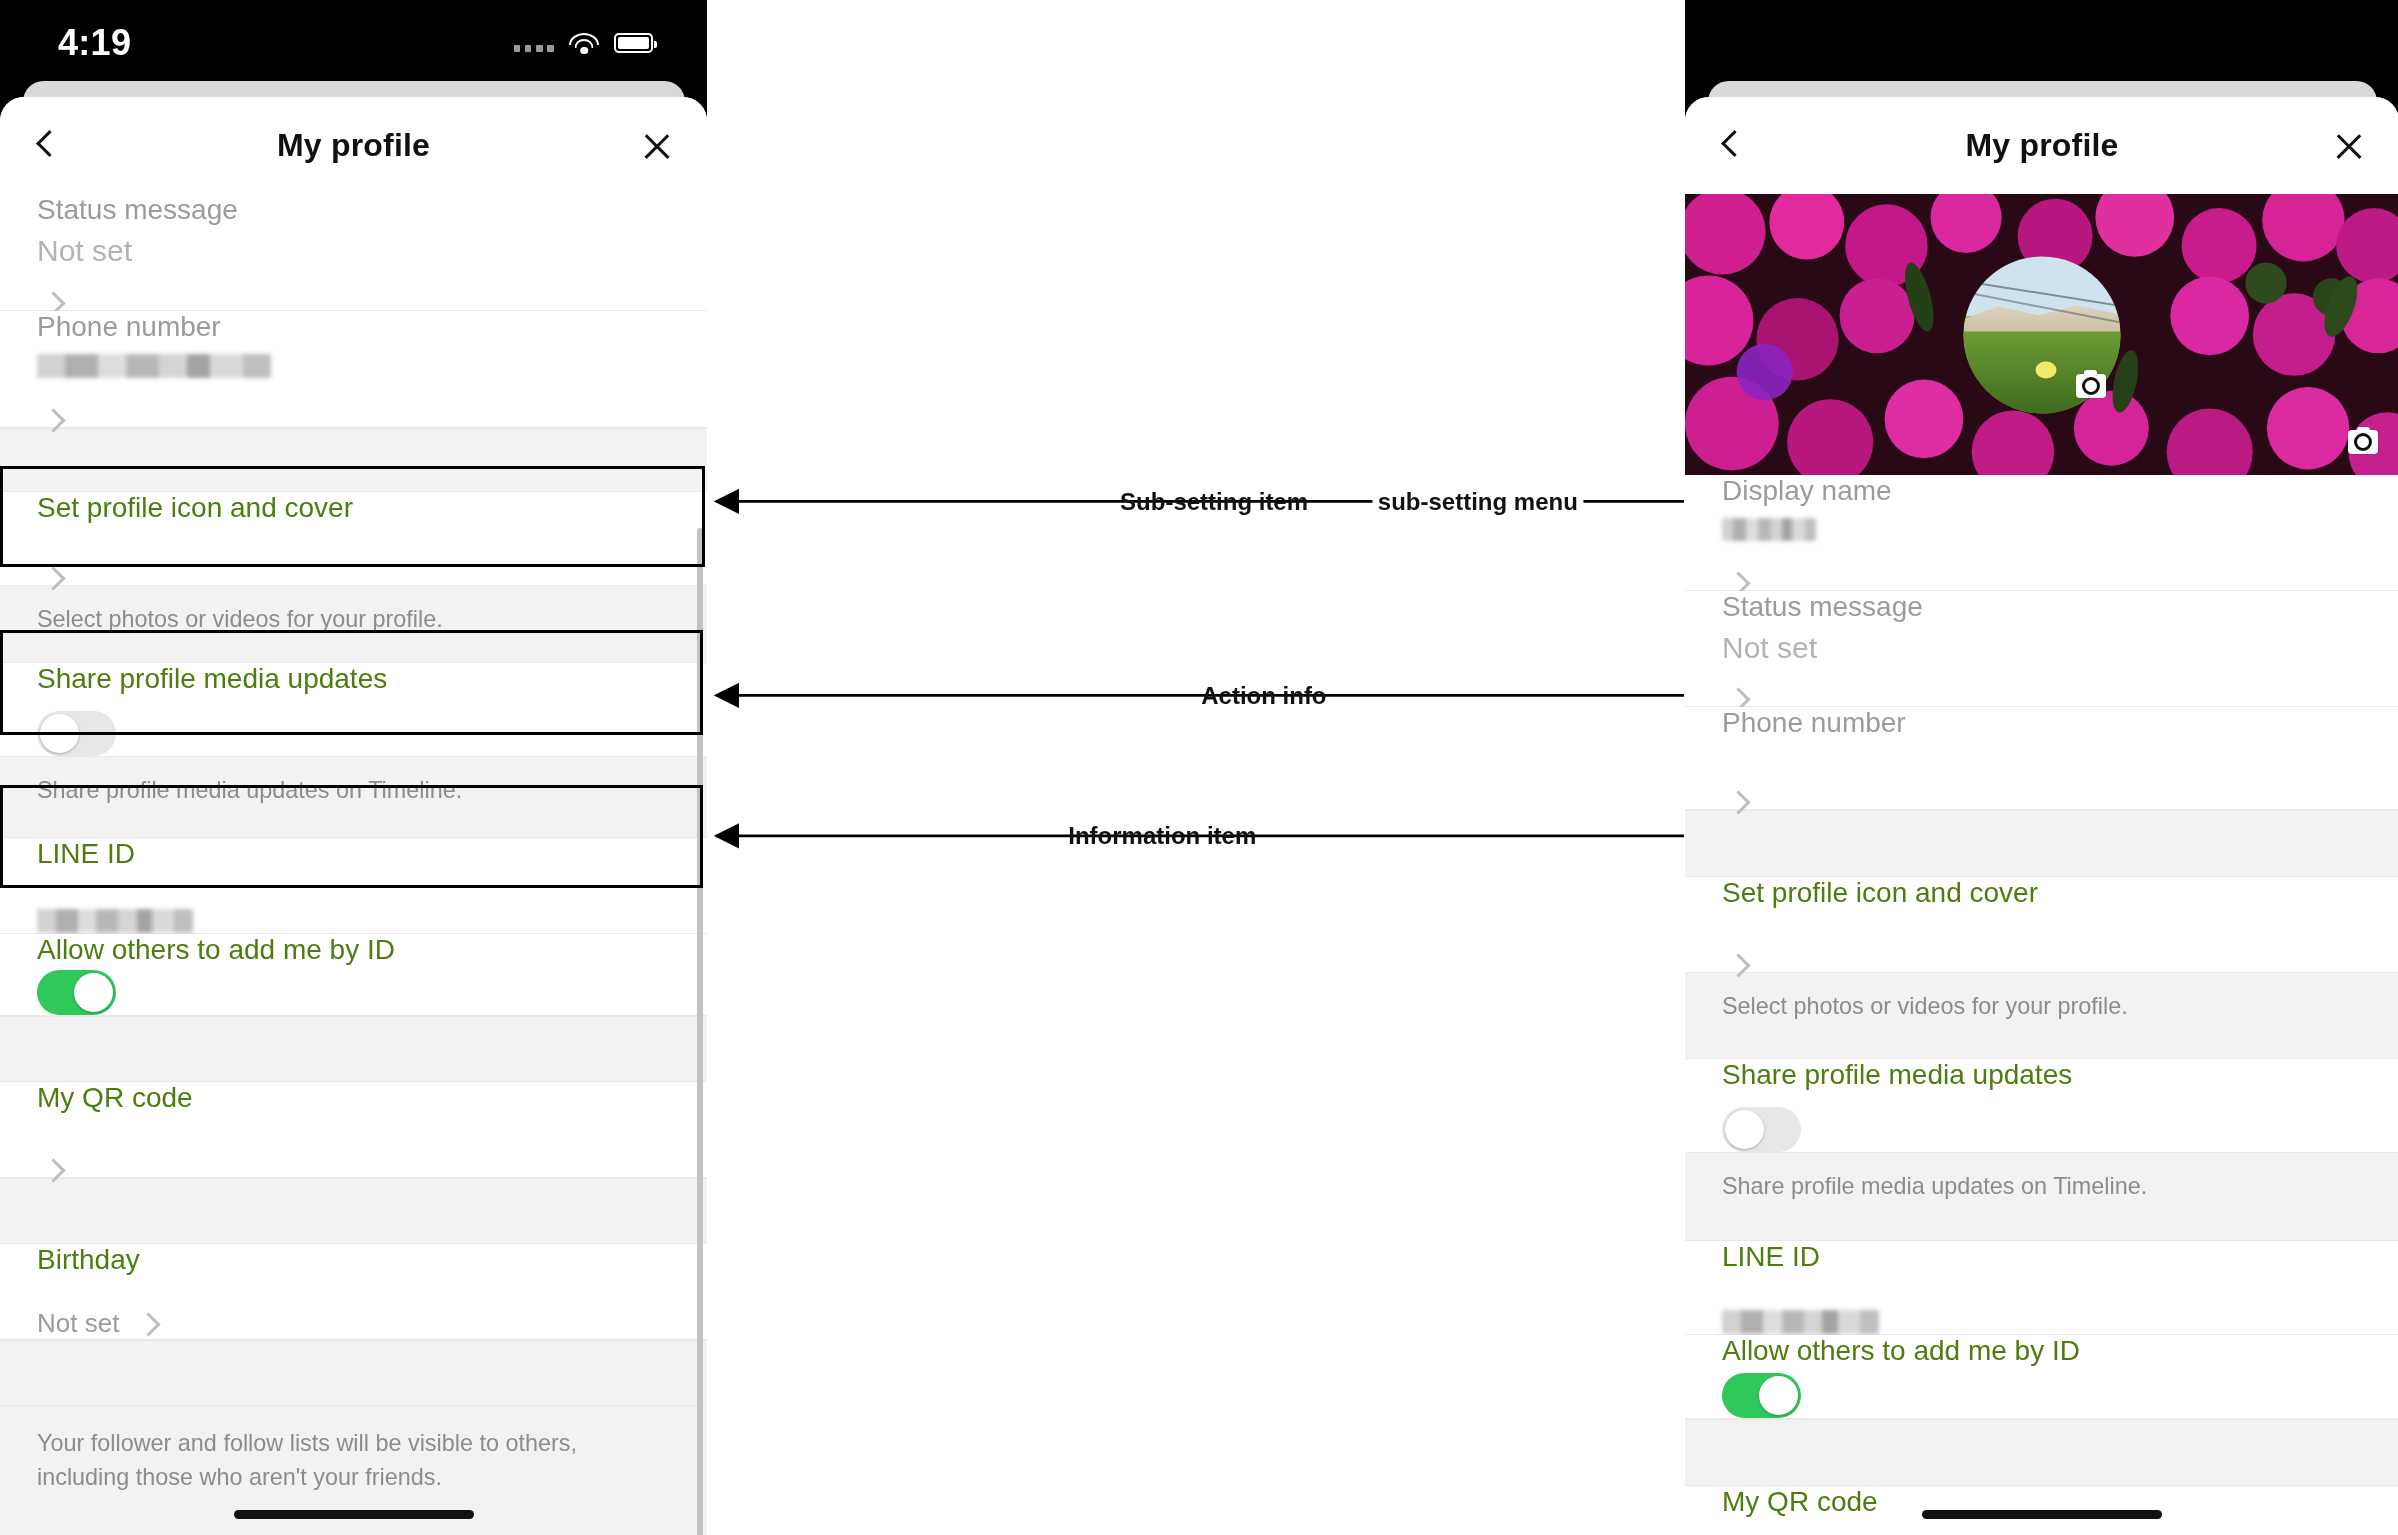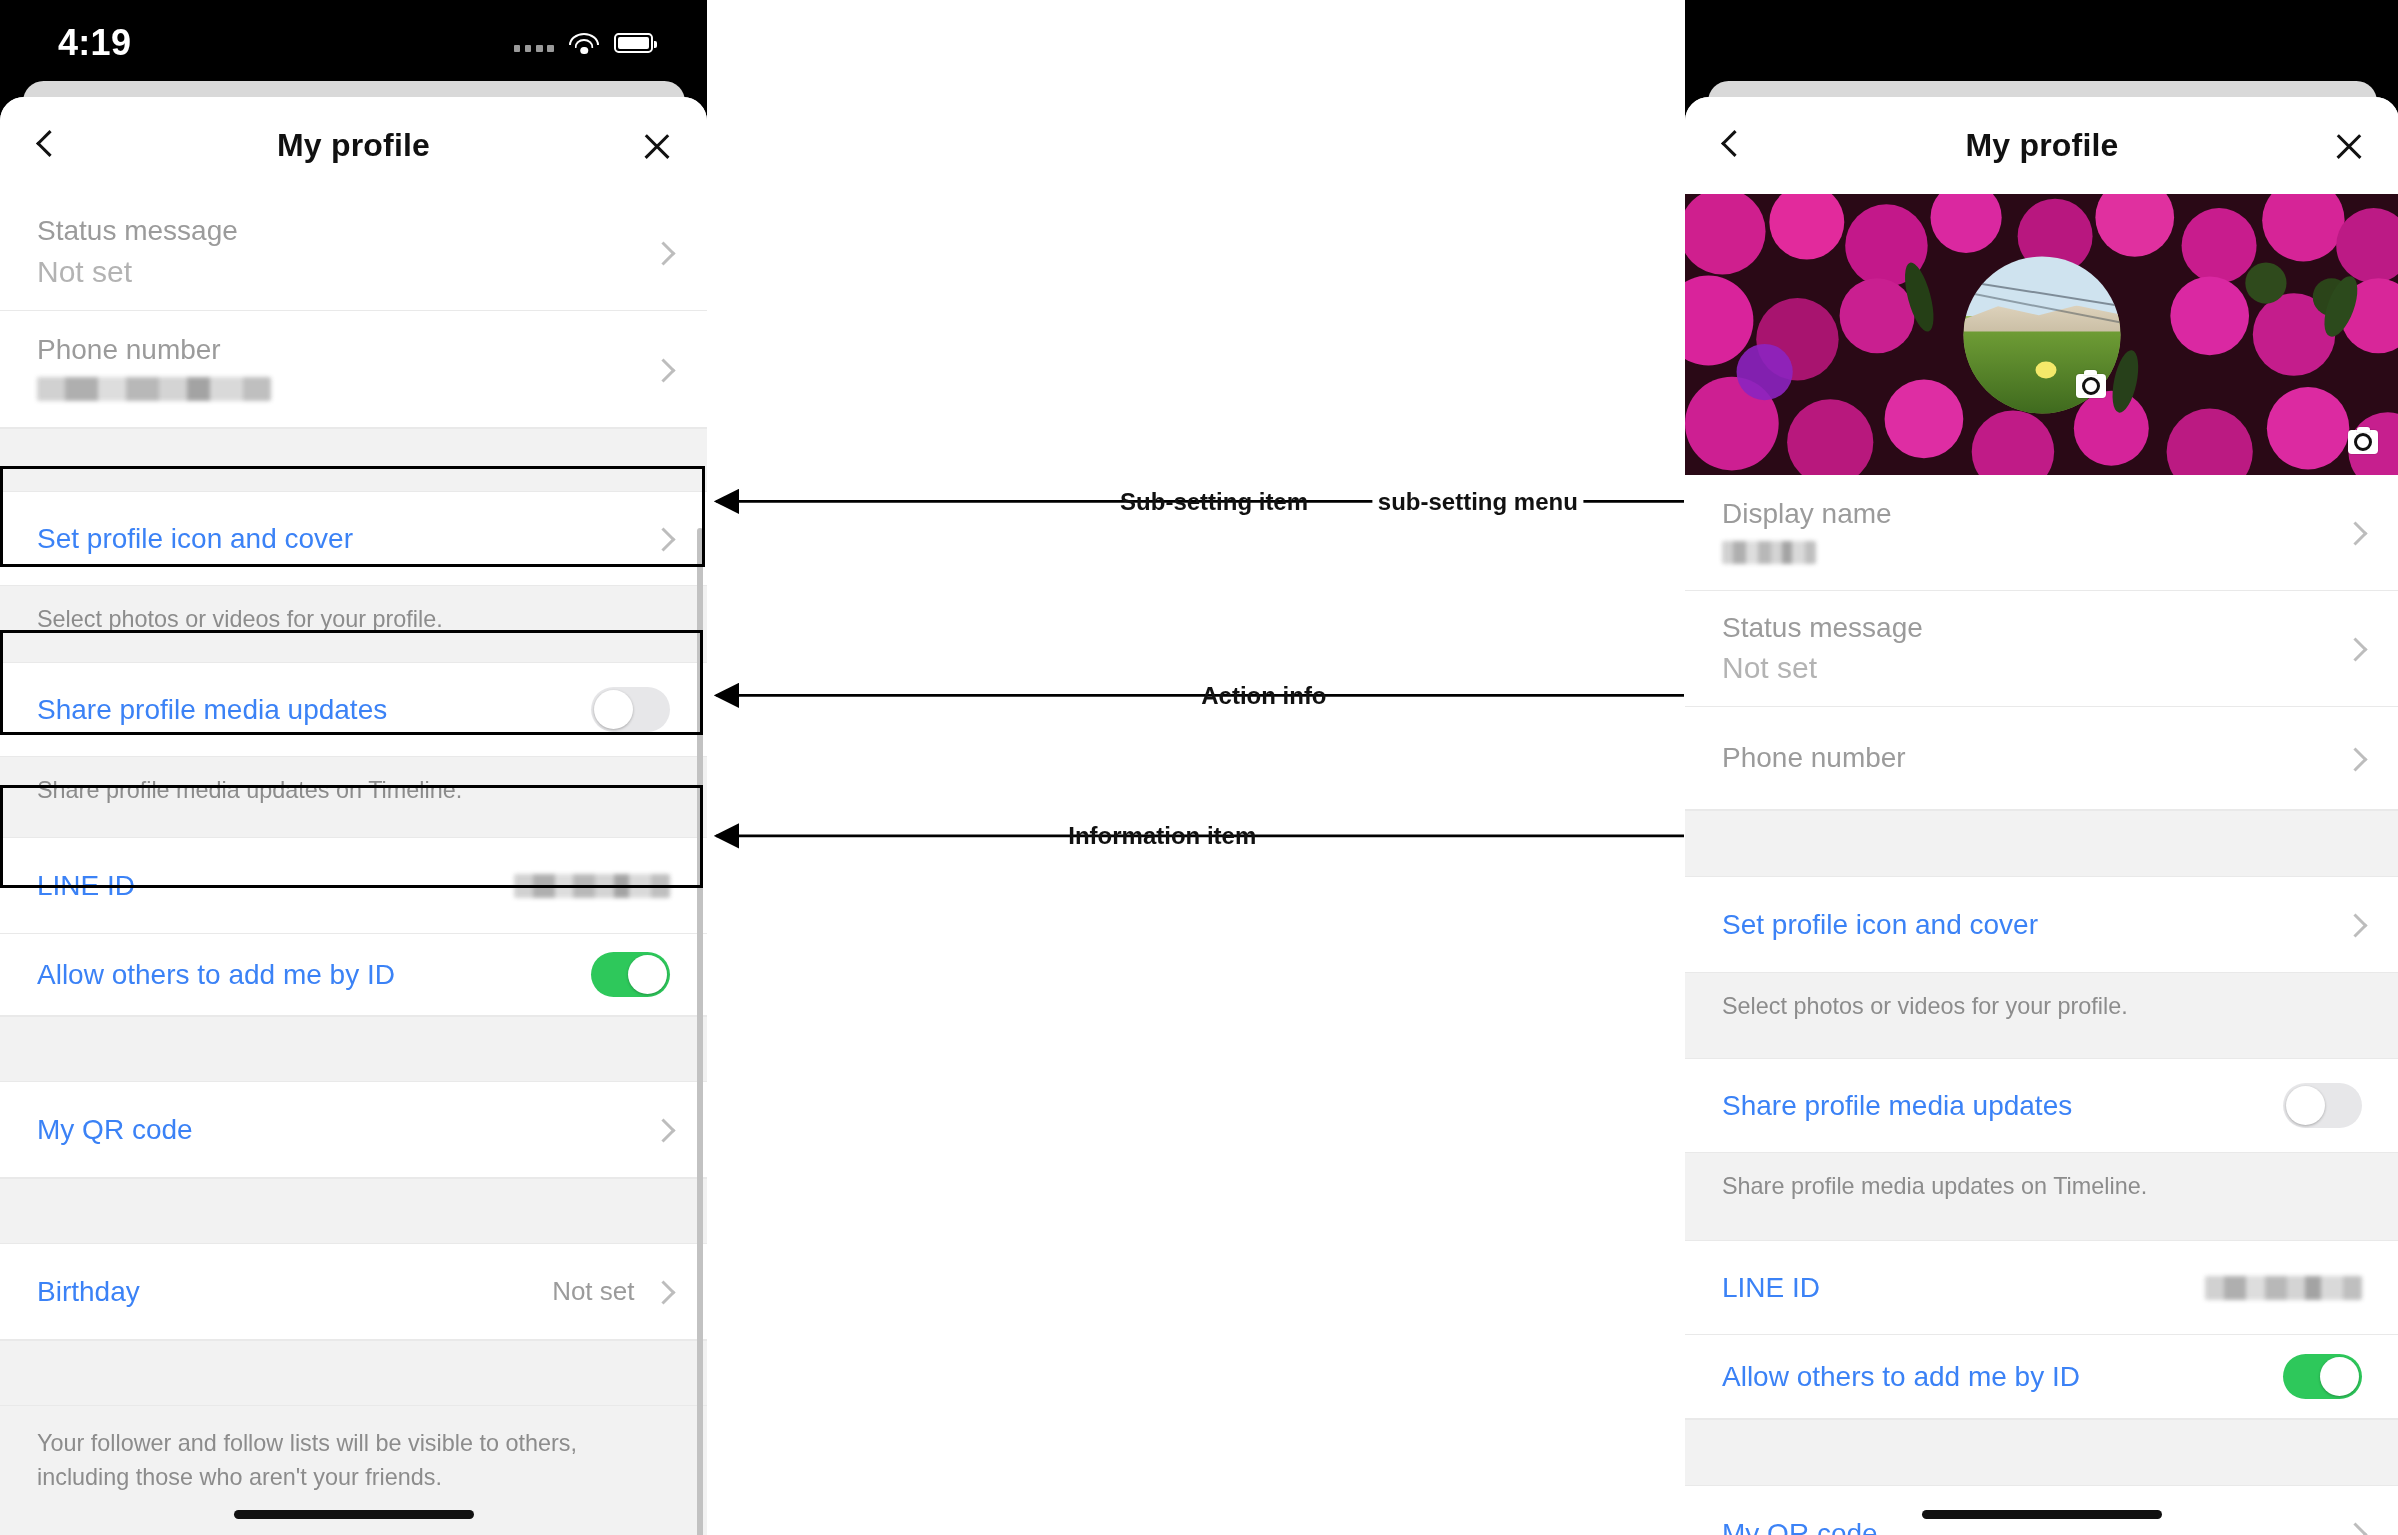--- a/index.html
+++ b/index.html
@@ -74,24 +74,25 @@
   .nav-close::before, .nav-close::after {
     content:""; position:absolute; left:0; top:15px; width:32px; height:3.3px; background:#111;
   }
   .nav-close::before { transform: rotate(45deg); }
   .nav-close::after  { transform: rotate(-45deg); }
 
   
   .scroller { position:absolute; left:0; right:0; top:97px; bottom:0; background:#fff; }
   .row {
     position:relative; background:#fff; padding: 0 37px;
-    display:flex; align-items:center; justify-content:space-between;
+    display:flex; justify-content:space-between;
     border-bottom: 0.9px solid #e9e9e9;
-  }
-  .row-label { font-size: 28px; color:#3b82f6; }
+    flex-direction: column;
+  }
+  .row-label { font-size: 28px; color:#4d7c0f; }
   .row-label.muted { color:#9b9b9b; }
   .row-sub  { font-size: 30px; color:#b3b3b3; margin-top: 7.5px; }
   .row-stack { display:flex; flex-direction:column; justify-content:center; }
   .row-val { font-size:26px; color:#9b9b9b; margin-right:13px; }
 
   .chev { width:15px; height:15px; flex:none; margin-left:7.5px; }
   .chev::before{
     content:""; display:block; width:14px; height:14px;
     border-top:3.3px solid #bdbdbd; border-right:3.3px solid #bdbdbd;
     transform:rotate(45deg);

